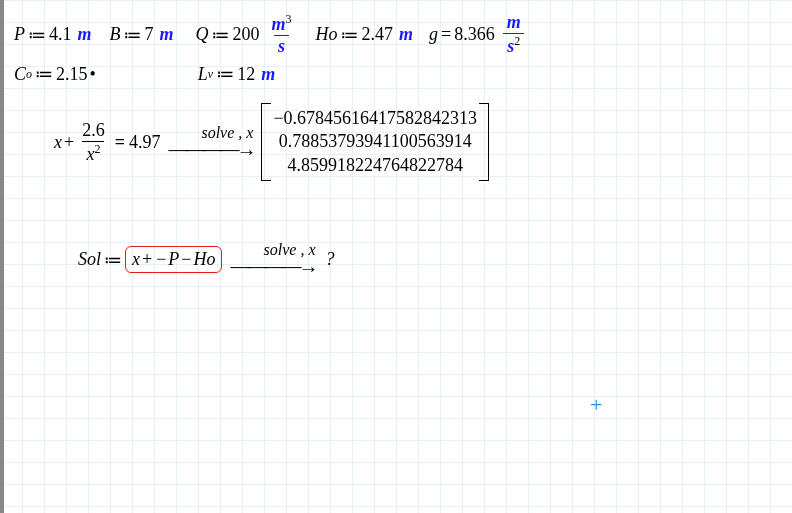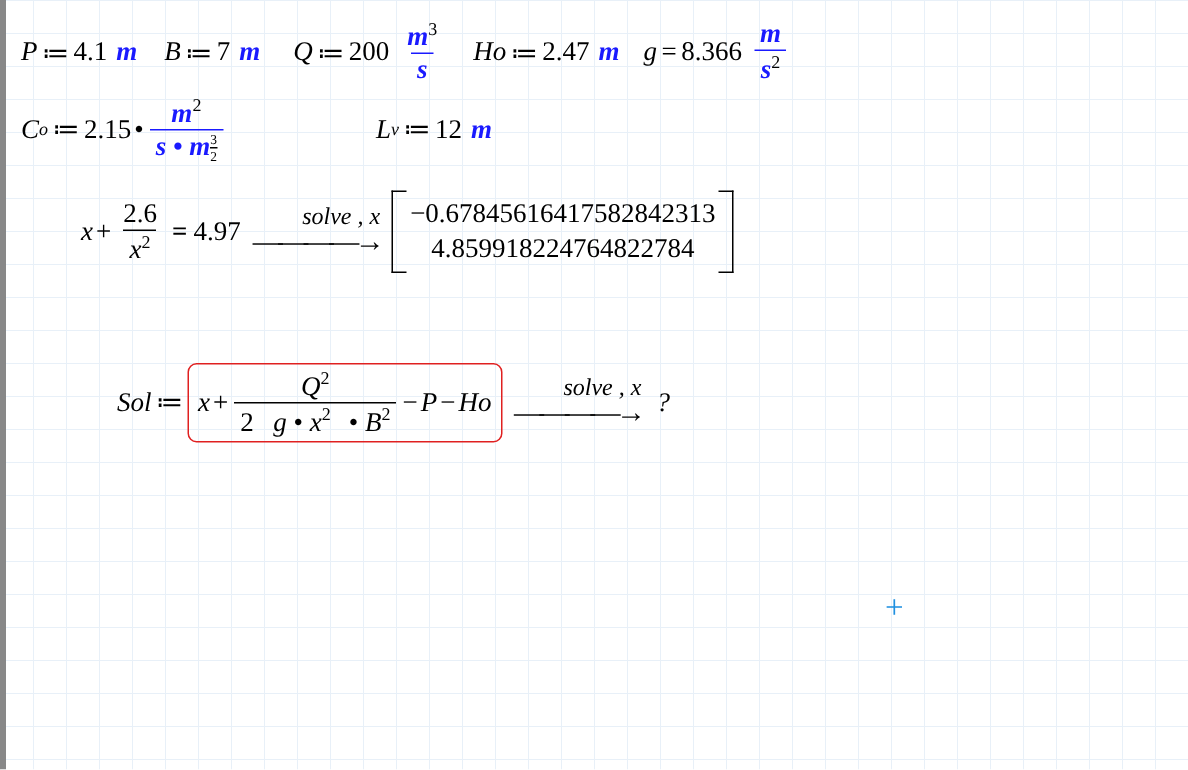--- a/index.html
+++ b/index.html
@@ -147,31 +147,20 @@
       <span class="den"><span class="unit">s</span><span class="sup">2</span></span>
     </span>
   </div>
 
   <div class="row line2">
     <span class="var">C</span>
       <span class="sub">o</span>
     <span class="assign">≔</span>
     <span>2.15</span>
     <span class="op">•</span>
-    <span class="frac frac-unit">
-      <span class="num"><span class="unit">m</span><span class="sup">2</span></span>
-      <span class="den">
-        <span class="unit">s</span>
-        <span class="unit">•</span>
-        <span class="unit">m</span><span class="sup" style="display:inline-flex;flex-direction:column;align-items:center;font-size:9px;vertical-align:super;">
-            <span>3</span>
-            <span style="border-top:1px solid #000;">2</span>
-          </span>
-      </span>
-    </span>
     <span class="spacer" style="width:100px"></span>
 
     <span class="var">L</span>
       <span class="sub">v</span>
     <span class="assign">≔</span>
     <span>12</span>
     <span class="spacer" style="width:6px"></span>
     <span class="unit">m</span>
   </div>
 
@@ -187,45 +176,33 @@
     <span class="spacer" style="width:4px"></span>
     <span class="arrow-group">
       <span class="arrow-label">solve , x</span>
       <span class="arrow-line">――――→</span>
     </span>
     <span class="spacer" style="width:4px"></span>
     <span class="matrix">
       <span class="bracket-l"></span>
       <span class="matrix-body">
         <div>−0.67845616417582842313</div>
+        <div>0.78853793941100563914</div>
         <div>4.859918224764822784</div>
       </span>
       <span class="bracket-r"></span>
     </span>
   </div>
 
   <div class="row line4">
     <span class="var">Sol</span>
     <span class="assign">≔</span>
     <span class="error-box">
       <span class="var">x</span>
       <span class="op">+</span>
-      <span class="frac">
-        <span class="num"><span class="var">Q</span><span class="sup">2</span></span>
-        <span class="den">
-          <span>2</span>
-          <span style="width:4px;display:inline-block"></span>
-          <span class="var">g</span>
-          <span>•</span>
-          <span class="var">x</span><span class="sup">2</span>
-          <span style="width:3px;display:inline-block"></span>
-          <span>•</span>
-          <span class="var">B</span><span class="sup">2</span>
-        </span>
-      </span>
       <span class="op">−</span>
       <span class="var">P</span>
       <span class="op">−</span>
       <span class="var">Ho</span>
     </span>
     <span class="spacer" style="width:4px"></span>
     <span class="arrow-group">
       <span class="arrow-label">solve , x</span>
       <span class="arrow-line">――――→</span>
     </span>

